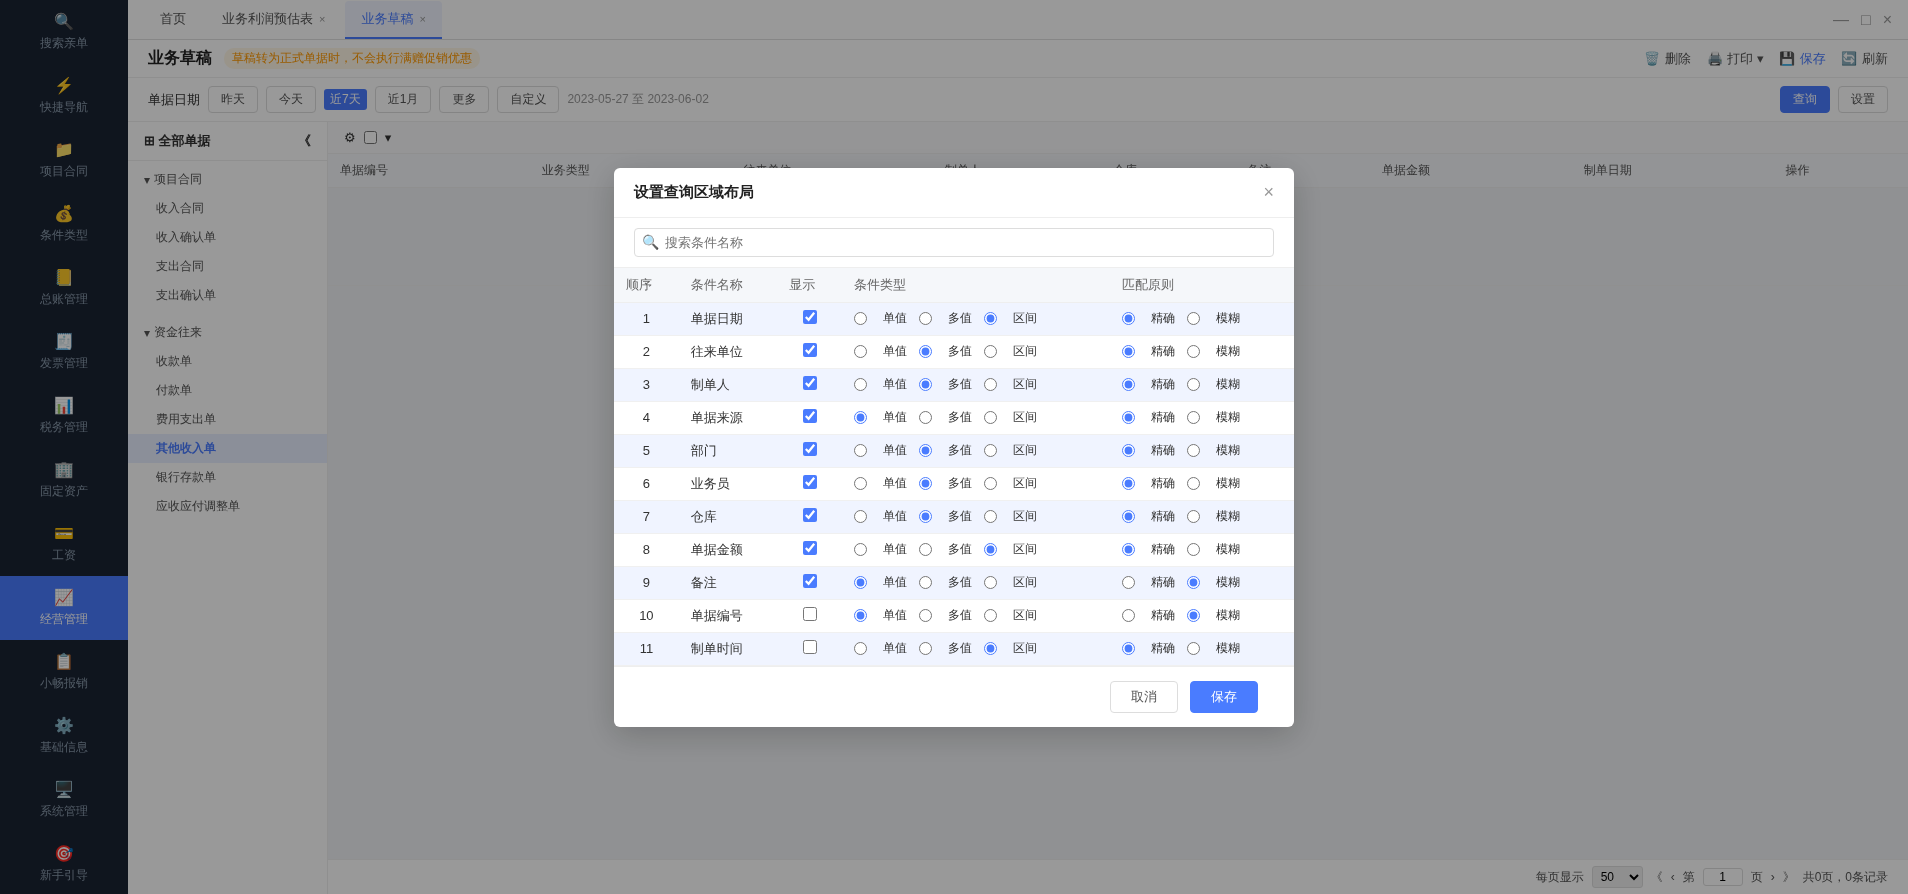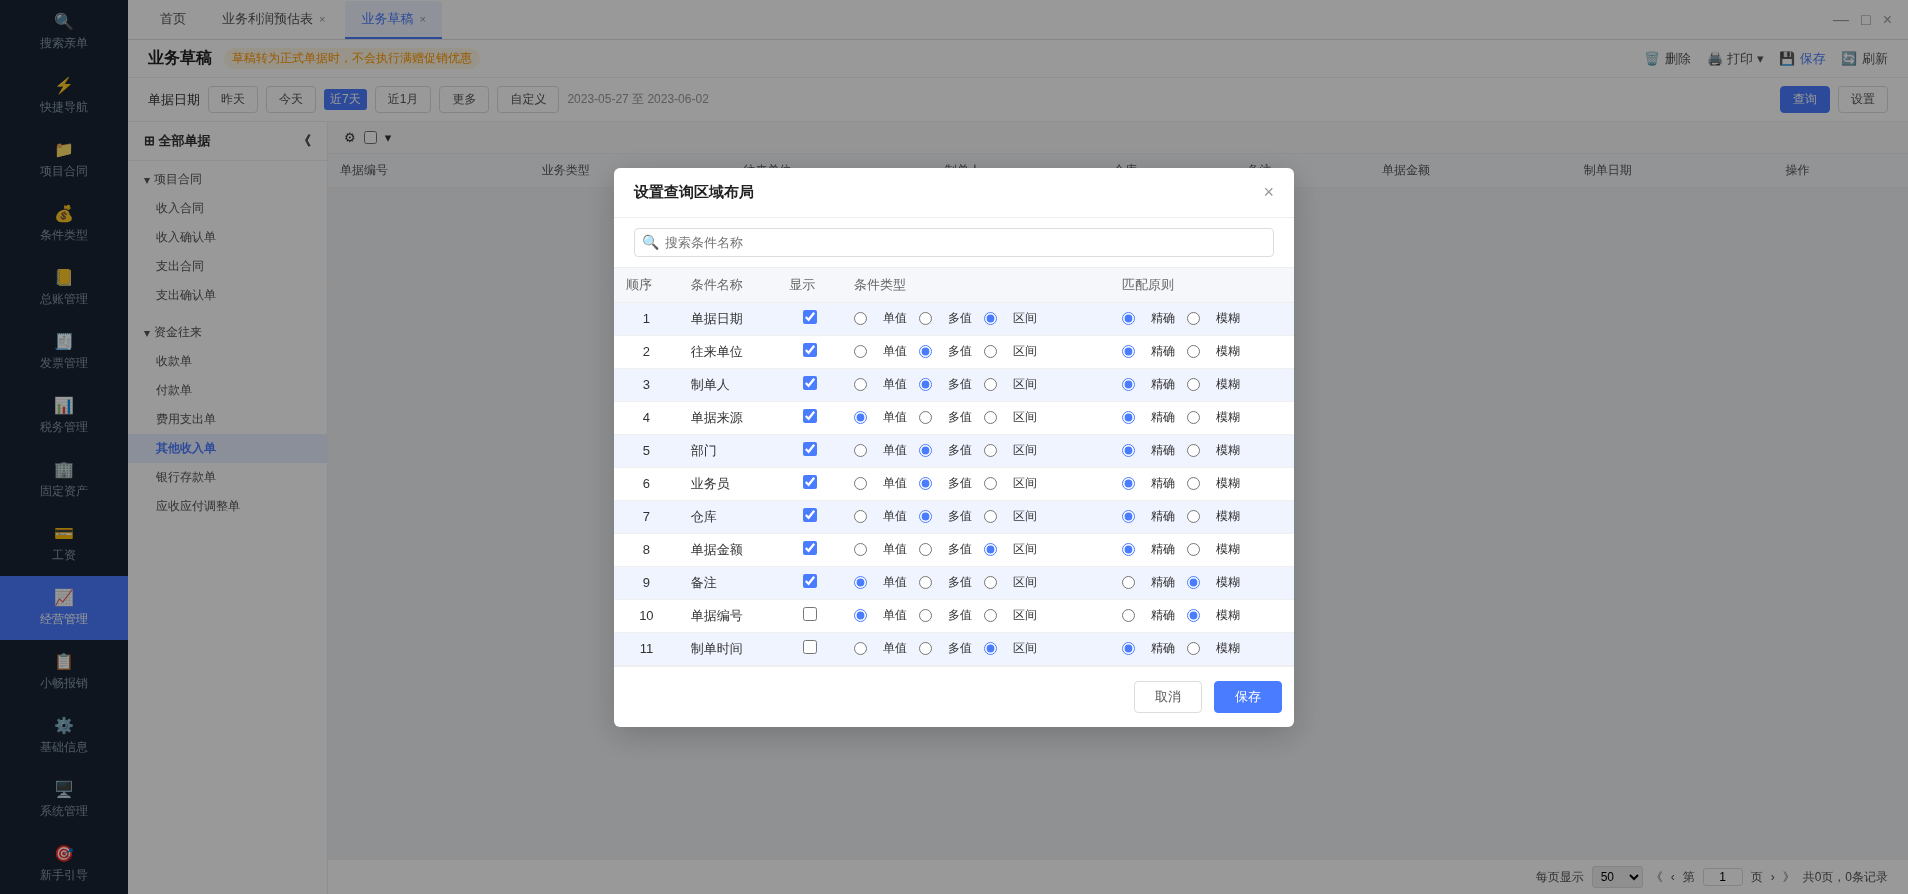--- a/index.html
+++ b/index.html
@@ -75,21 +75,21 @@
     .modal-search { padding: 10px 20px; border-bottom: 1px solid #eee; }
     .modal-search-input { width: 100%; padding: 6px 12px 6px 30px; border: 1px solid #ddd; border-radius: 4px; font-size: 13px; outline: none; }
     .modal-search-wrap { position: relative; }
     .modal-search-icon { position: absolute; left: 8px; top: 50%; transform: translateY(-50%); color: #aaa; font-size: 14px; }
     .modal-table-wrap { flex: 1; overflow-y: auto; }
     .modal-table { width: 100%; border-collapse: collapse; font-size: 13px; }
     .modal-table th { background: #f5f7fa; padding: 8px 12px; text-align: left; border-bottom: 1px solid #eee; font-weight: normal; color: #666; position: sticky; top: 0; z-index: 1; }
     .modal-table td { padding: 7px 12px; border-bottom: 1px solid #f0f0f0; }
     .modal-table tr:nth-child(odd) { background: #f0f4ff; }
     .modal-table tr:nth-child(even) { background: #fff; }
-    .modal-footer { padding: 14px 12px; border-top: 1px solid #eee; display: flex; justify-content: flex-end; gap: 12px; }
+    .modal-footer { padding: 14px 36px; border-top: 1px solid #eee; display: flex; justify-content: flex-end; gap: 12px; }
     .btn { padding: 6px 20px; border-radius: 4px; cursor: pointer; font-size: 13px; border: 1px solid #ddd; }
     .btn-cancel { background: #fff; color: #555; }
     .btn-primary { background: #4a7cff; color: #fff; border-color: #4a7cff; }
 
     
     .radio-group { display: flex; gap: 12px; align-items: center; }
     .radio-label { display: flex; align-items: center; gap: 16px; cursor: pointer; font-size: 12px; white-space: nowrap; }
     .radio-input { accent-color: #4a7cff; }
 
     

